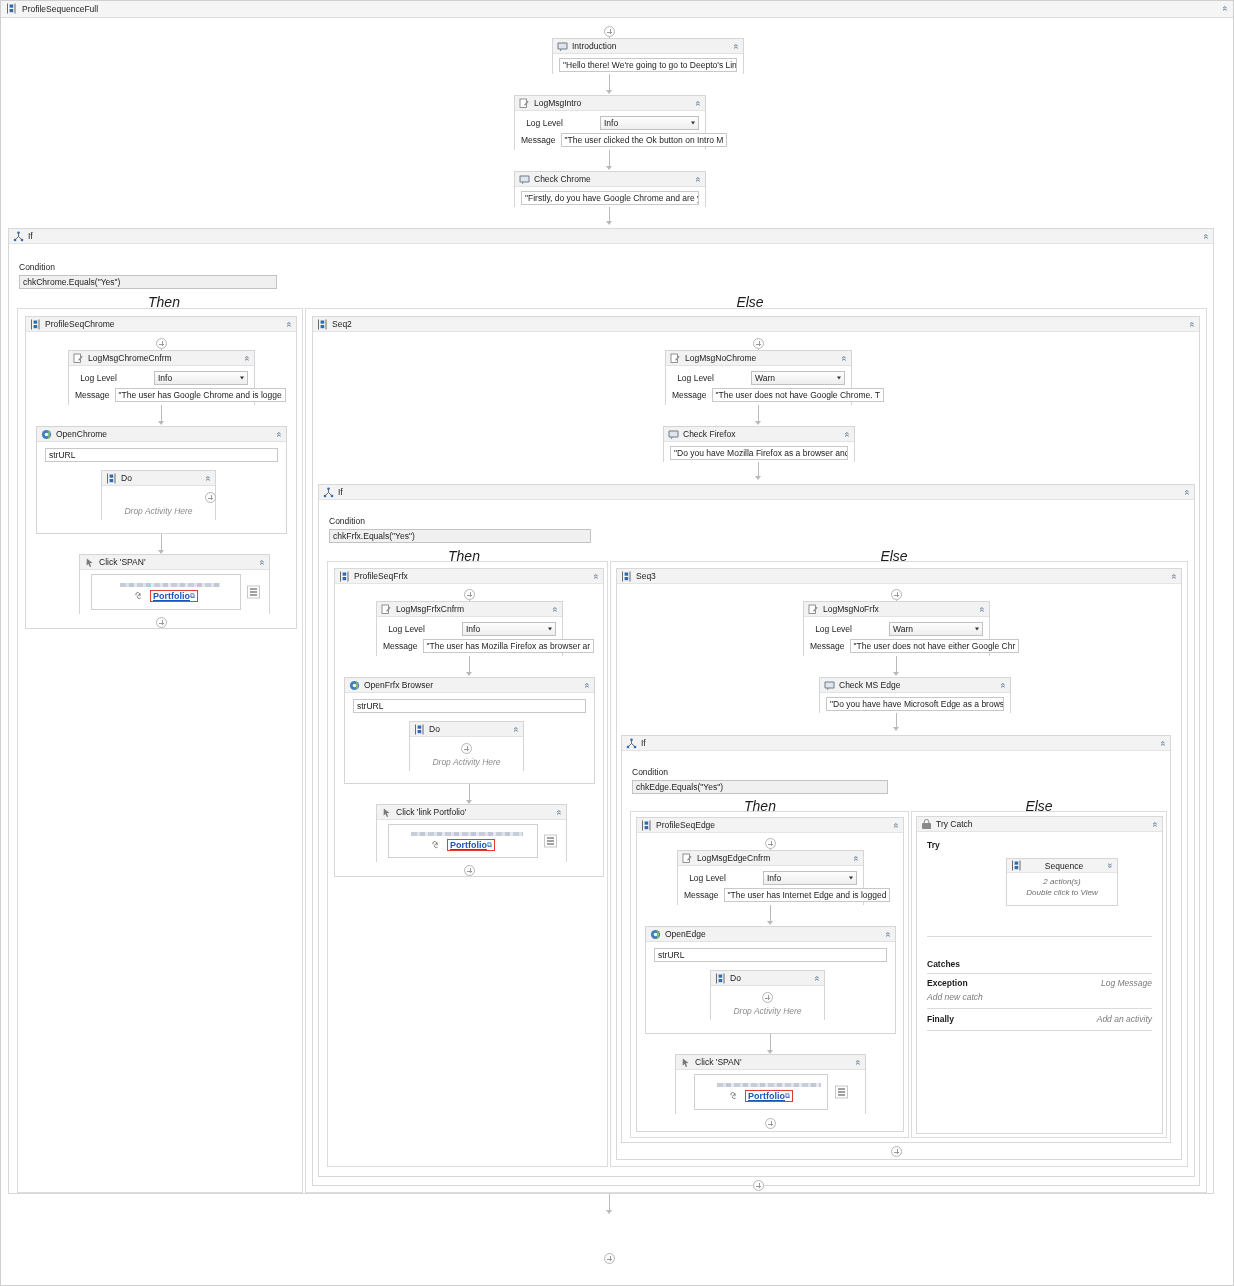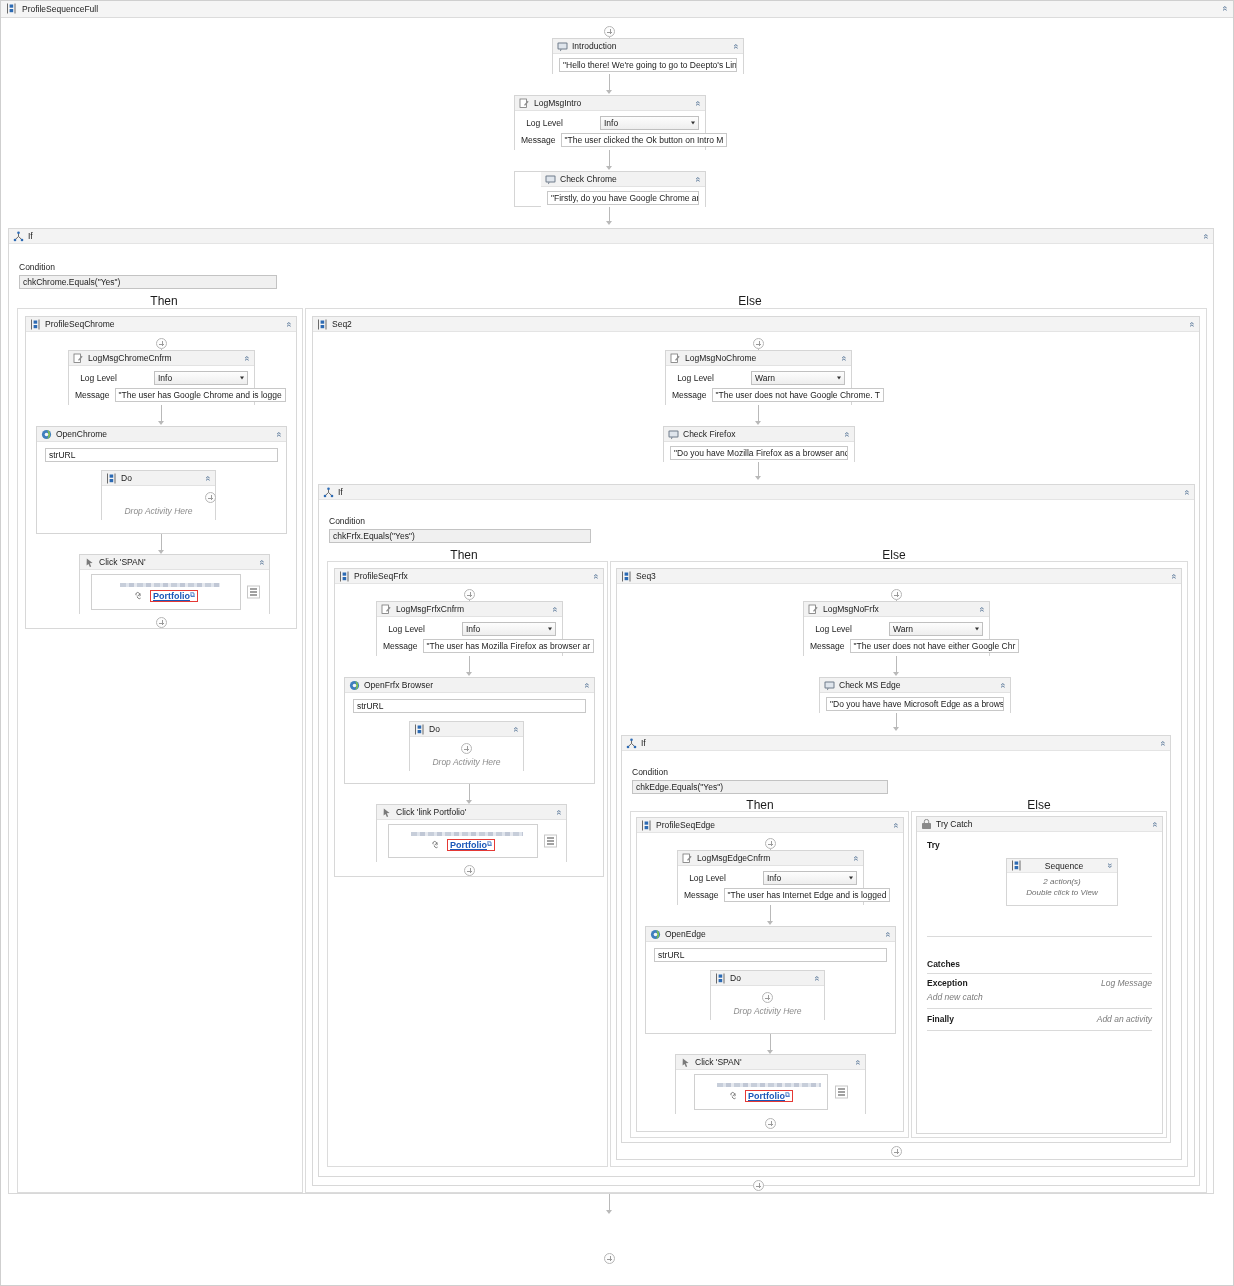--- a/index.html
+++ b/index.html
@@ -130,23 +130,24 @@
     position: absolute;
     width: 0; height: 0;
     border-left: 3.5px solid transparent;
     border-right: 3.5px solid transparent;
     border-top: 4px solid #b9b9b9;
   }
 
   
   .branch-lbl {
     position: absolute;
-    font-size: 12px;
+    font-size: 14px;
     color: #1c1c1c;
     text-align: center;
+    font-style: italic;
   }
   .branch-box {
     position: absolute;
     border: 1px solid #dcdcdc;
     background: #ffffff;
   }
 
   
   .drop {
     font-style: italic;
@@ -170,20 +171,21 @@
     background: repeating-linear-gradient(90deg,#9aa7bd 0 6px, #c6cedd 6px 9px, #8d9bb4 9px 14px, #d2d8e3 14px 17px);
     opacity: .55;
     filter: blur(.6px);
     margin: 0 auto 3px auto;
   }
   .portfolio-row { display: flex; align-items: center; justify-content: center; gap: 5px; }
   .portfolio-box {
     border: 1.5px solid #e53935;
     padding: 0 2px;
     display: inline-flex;
+    align-items: center;
     gap: 0;
   }
   .portfolio-txt {
     color: #1a57b8;
     text-decoration: underline;
     font-size: 9px;
     font-weight: 600;
   }
   .ext-ic { color: #1a57b8; font-size: 7px; }
   .hamb {
@@ -296,21 +298,21 @@
         <span class="v">
             <span class="fld">"The user clicked the Ok button on Intro M</span>
           </span>
       </div>
     </div>
   </div>
 
   <div class="conn" style="left:609px; top:150px; height:17px;"></div>
   <div class="arw" style="left:606px; top:166px;"></div>
 
-  <div class="act" style="left:514px; top:171px; width:192px; height:36px;padding-left:26px;">
+  <div class="act" style="left:514px; top:171px; width:192px; height:36px;">
     <div class="act-hd">
       <span class="ic">
         <svg viewBox="0 0 11 11" width="11" height="11">
             <rect x="0.5" y="1.5" width="10" height="7" rx="1" fill="#6f7b8a"></rect>
             <rect x="1.5" y="2.5" width="8" height="5" fill="#dfe5ec"></rect>
             <path d="M3 8.5 L3 10.2 L5 8.5 Z" fill="#6f7b8a"></path>
           </svg>
       </span>
       <span class="act-title">Check Chrome</span>
       <span class="chev" style="transform:rotate(90deg)">«</span>

